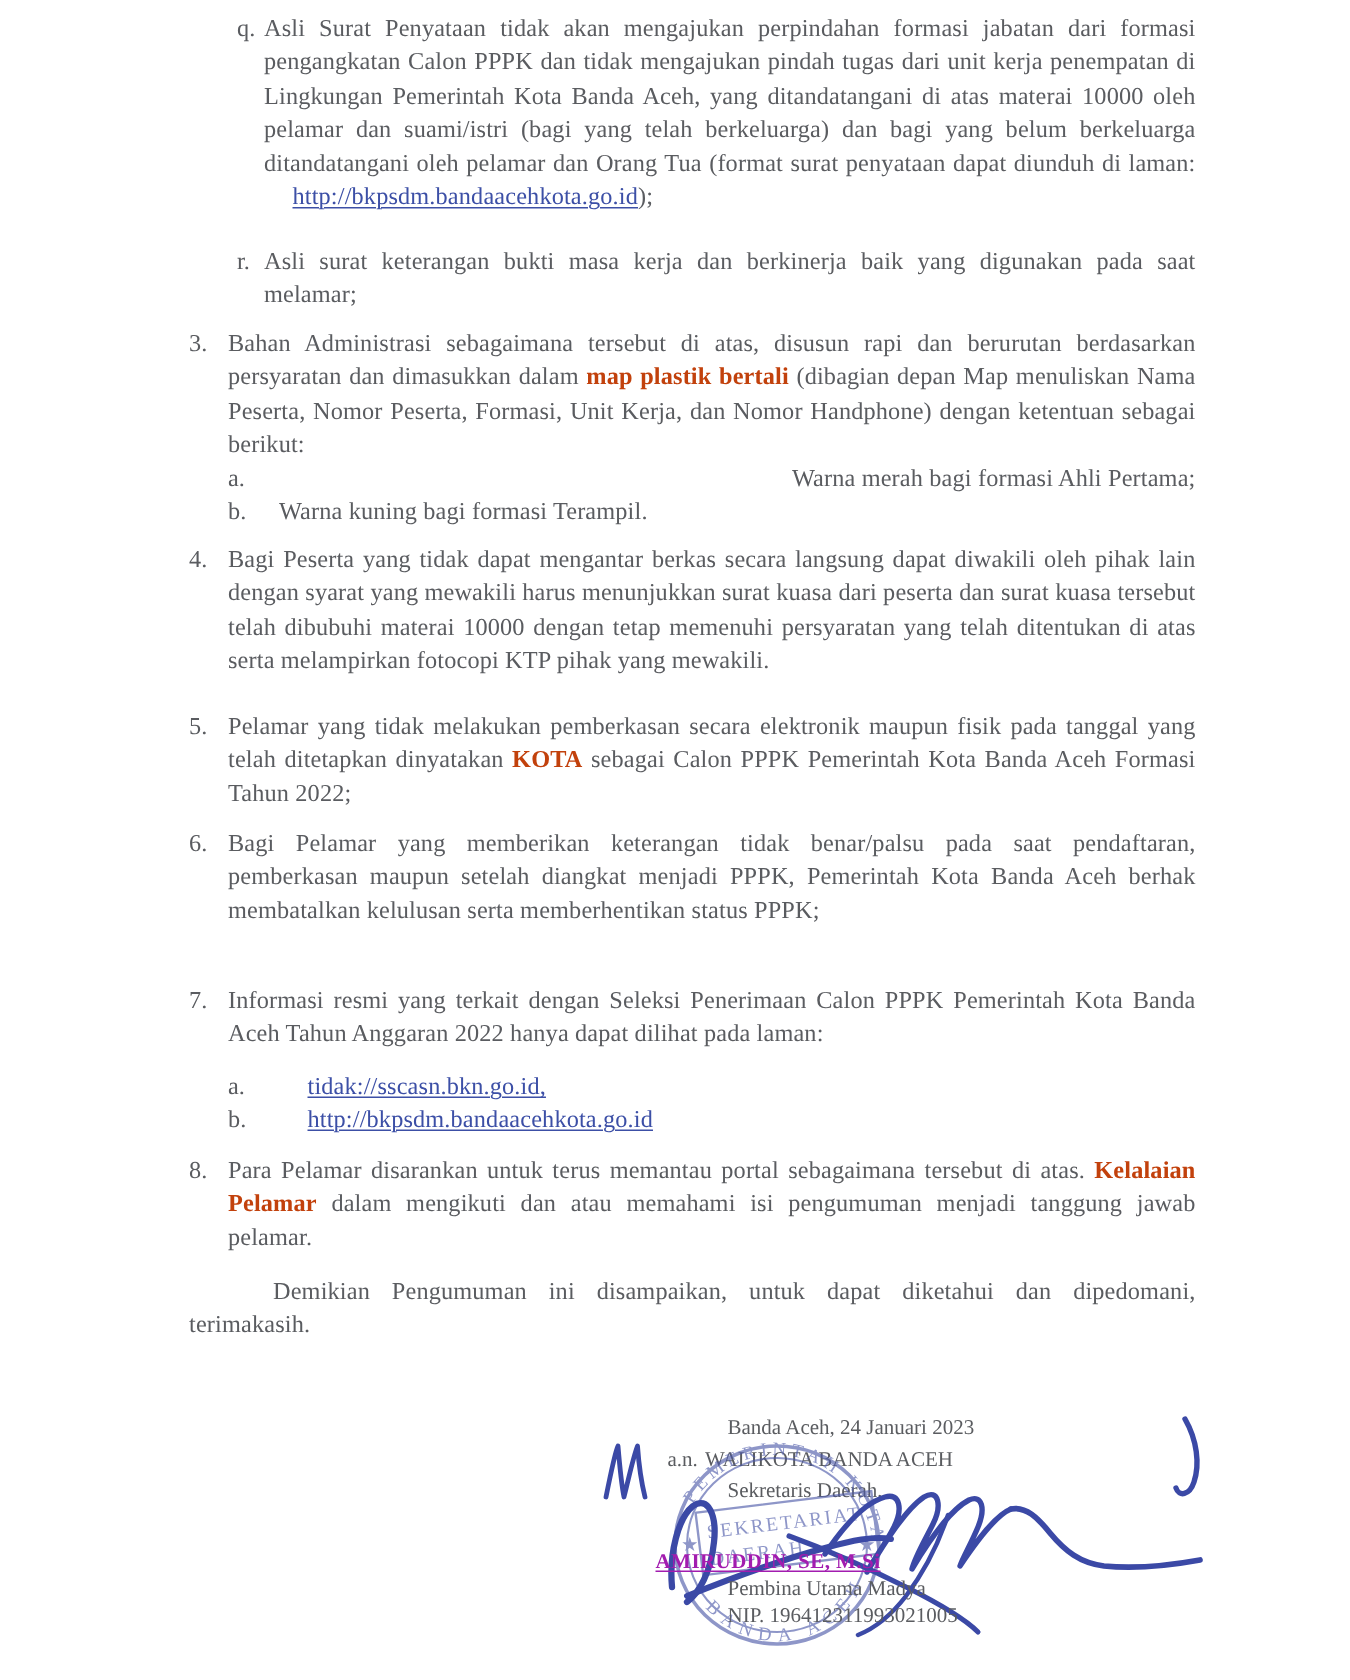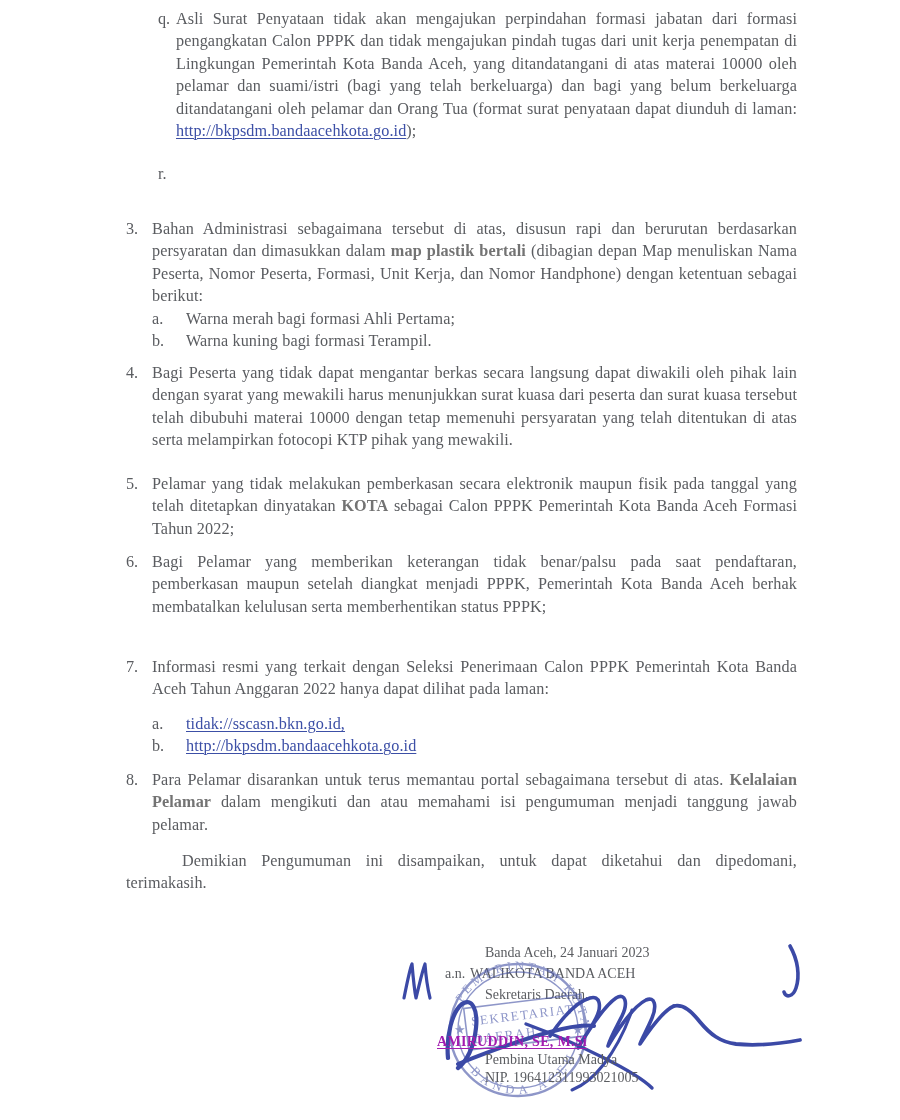--- a/index.html
+++ b/index.html
@@ -36,27 +36,28 @@
   }
 
   .marker {
     position: absolute;
     font-size: 16.2px;
     line-height: 22.4px;
     color: #5a5c60;
     text-align: left;
   }
 
-  b, .bold { font-weight: bold; color: #737373; }
+  b, .bold { font-weight: bold; color: #c2410c; }
 
   a.link, .link {
     color: #3c4fa6;
     text-decoration: underline;
     text-decoration-thickness: 1px;
     text-underline-offset: 1.5px;
+    margin-left: 19px;
   }
 
   
   .sig-line {
     position: absolute;
     font-size: 14px;
     line-height: 21px;
     color: #5a5c60;
     white-space: nowrap;
   }
@@ -99,26 +100,27 @@
 </style>
 </head>
 <body>
 
 <div class="page">
 
   <div class="marker" style="left:158px; top:8px; width:26px;">q.</div>
   <div class="block" style="left:176px; top:8px; width:621px;"><span>Asli Surat Penyataan tidak akan mengajukan perpindahan formasi jabatan dari formasi pengangkatan Calon PPPK dan tidak mengajukan pindah tugas dari unit kerja penempatan di Lingkungan Pemerintah Kota Banda Aceh, yang ditandatangani di atas materai 10000 oleh pelamar dan suami/istri (bagi yang telah berkeluarga) dan bagi yang belum berkeluarga ditandatangani oleh pelamar dan Orang Tua  (format surat penyataan dapat diunduh di laman: </span><a class="link" href="#">http://bkpsdm.bandaacehkota.go.id</a><span>);</span></div>
 
   <div class="marker" style="left:158px; top:163px; width:26px;">r.</div>
+  <div class="block" style="left:176px; top:163px; width:621px;">Asli surat keterangan bukti masa kerja dan berkinerja baik yang digunakan pada saat melamar;</div>
 
   <div class="marker" style="left:126px; top:218px; width:26px;">3.</div>
   <div class="block" style="left:152px; top:218px; width:645px;"><span>Bahan Administrasi sebagaimana tersebut di atas, disusun rapi dan berurutan berdasarkan persyaratan dan dimasukkan dalam </span><span class="bold">map plastik bertali</span><span> (dibagian depan Map menuliskan Nama Peserta, Nomor Peserta, Formasi, Unit Kerja, dan Nomor  Handphone) dengan ketentuan sebagai berikut:</span></div>
 
   <div class="marker" style="left:152px; top:308px; width:26px;">a.</div>
-  <div class="block" style="left:186px; top:308px; width:611px; text-align:left;">Warna merah bagi formasi Ahli Pertama;</div>
+  <div class="block" style="left:186px; top:308px; width:611px; text-align:right;">Warna merah bagi formasi Ahli Pertama;</div>
 
   <div class="marker" style="left:152px; top:330px; width:26px;">b.</div>
   <div class="block" style="left:186px; top:330px; width:611px; text-align:left;">Warna kuning bagi formasi Terampil.</div>
 
   <div class="marker" style="left:126px; top:362px; width:26px;">4.</div>
   <div class="block" style="left:152px; top:362px; width:645px;">Bagi Peserta yang tidak dapat mengantar berkas secara langsung dapat diwakili oleh pihak lain dengan syarat yang mewakili harus menunjukkan surat kuasa dari peserta dan surat kuasa tersebut telah dibubuhi materai 10000 dengan tetap memenuhi persyaratan yang telah ditentukan di atas serta melampirkan fotocopi KTP pihak yang mewakili.</div>
 
   <div class="marker" style="left:126px; top:473px; width:26px;">5.</div>
   <div class="block" style="left:152px; top:473px; width:645px;"><span>Pelamar yang tidak melakukan pemberkasan secara elektronik maupun fisik pada tanggal yang telah ditetapkan dinyatakan </span><span class="bold">KOTA</span><span> sebagai Calon PPPK Pemerintah Kota Banda Aceh Formasi Tahun 2022;</span></div>
 

